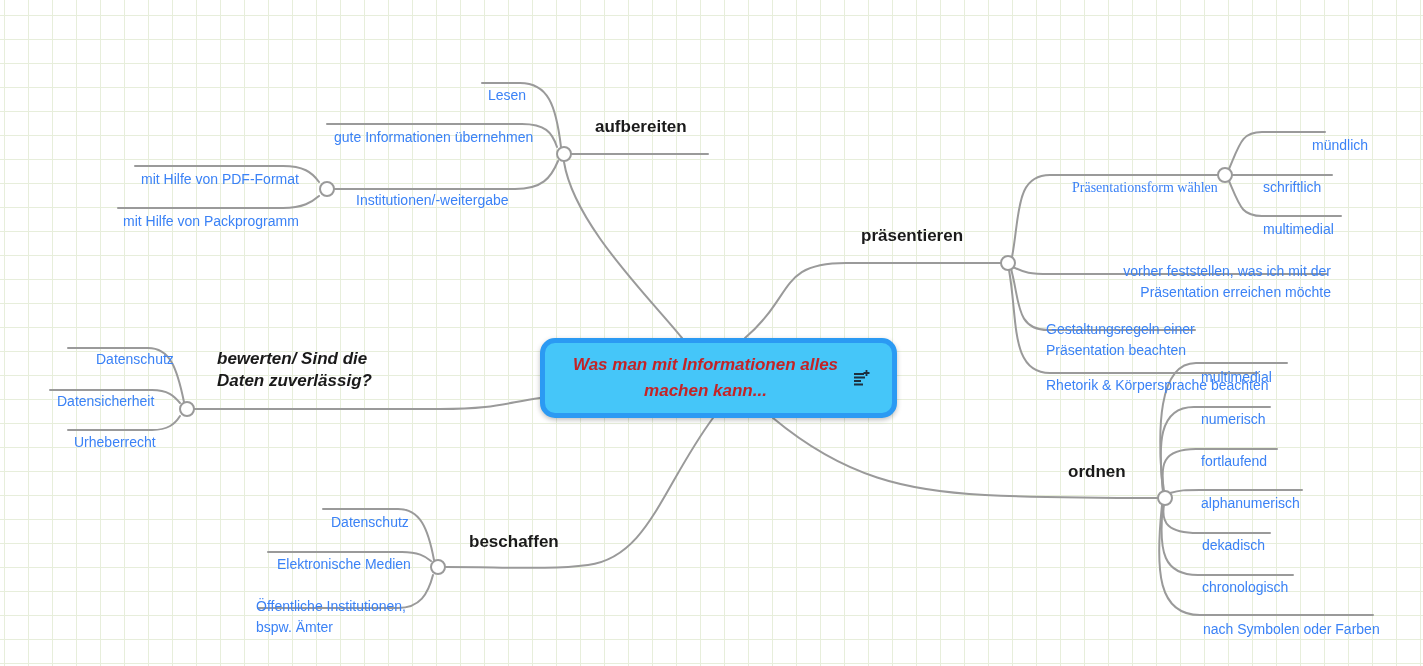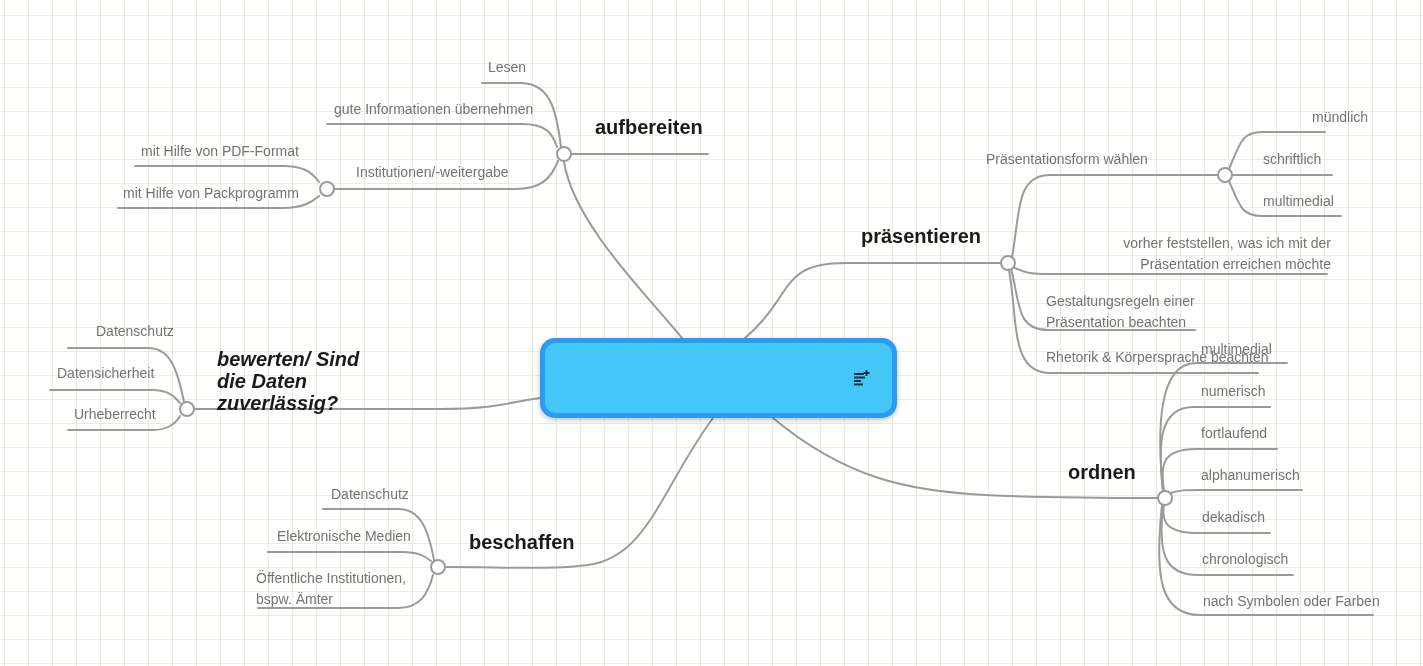--- a/index.html
+++ b/index.html
@@ -10,23 +10,23 @@
     background-image:
       linear-gradient(to right, #e7eedb 1px, transparent 1px),
       linear-gradient(to bottom, #e7eedb 1px, transparent 1px);
     background-size:24px 24px;
     background-position:4px 15px;
   }
   #wires{position:absolute;left:0;top:0;width:1423px;height:666px;}
   #wires path{fill:none;stroke:#9a9a9a;stroke-width:2;stroke-linecap:round;}
   #wires circle{fill:#ffffff;stroke:#9a9a9a;stroke-width:2;}
   .node{position:absolute;white-space:nowrap;}
-  .leaf{font-size:14px;color:#737373;line-height:21px;}
+  .leaf{font-size:14px;color:#3b82f6;line-height:21px;margin-top:28px;}
   .leaf.wrap{white-space:normal;}
-  .branch{font-size:20px;font-weight:bold;color:#1a1a1a;line-height:22px;}
+  .branch{font-size:17px;font-weight:bold;color:#1a1a1a;line-height:22px;}
   .branch.wrap{white-space:normal;font-style:italic;}
   #central-node{
     position:absolute;left:540px;top:338px;width:357px;height:80px;
     box-sizing:border-box;
     background:#45c6f9;border:5px solid #2b9af3;border-radius:15px;
     box-shadow:0 2px 5px rgba(0,0,0,0.25);
     display:flex;align-items:center;justify-content:center;
   }
   #central-title{
     width:300px;text-align:center;
@@ -81,39 +81,40 @@
   <circle cx="564" cy="154" r="7"></circle>
   <circle cx="327" cy="189" r="7"></circle>
   <circle cx="1008" cy="263" r="7"></circle>
   <circle cx="1225" cy="175" r="7"></circle>
   <circle cx="187" cy="409" r="7"></circle>
   <circle cx="1165" cy="498" r="7"></circle>
   <circle cx="438" cy="567" r="7"></circle>
 </svg>
 
 <div id="central-node">
+  <div id="central-title">Was man mit Informationen alles machen kann...</div>
   <svg id="central-icon" width="20" height="17" viewBox="0 0 20 17">
     <line x1="2" y1="4.5" x2="12" y2="4.5"></line>
     <line x1="14.5" y1="0.5" x2="14.5" y2="6.5"></line>
     <line x1="11.5" y1="3.5" x2="17.5" y2="3.5"></line>
     <line x1="2" y1="8" x2="13" y2="8"></line>
     <line x1="2" y1="11.5" x2="9" y2="11.5"></line>
     <line x1="2" y1="15" x2="11" y2="15"></line>
   </svg>
 </div>
 
 <div class="node branch" style="left:595px;top:116px;">aufbereiten</div>
 <div class="node leaf" style="left:488px;top:57px;">Lesen</div>
 <div class="node leaf" style="left:334px;top:99px;">gute Informationen übernehmen</div>
 <div class="node leaf" style="left:356px;top:162px;">Institutionen/-weitergabe</div>
 <div class="node leaf" style="left:141px;top:141px;">mit Hilfe von PDF-Format</div>
 <div class="node leaf" style="left:123px;top:183px;">mit Hilfe von Packprogramm</div>
 
 <div class="node branch" style="left:861px;top:225px;">präsentieren</div>
-<div class="node leaf" style="left:986px;top:149px;">Präsentationsform wählen</div>
+<div class="node leaf" style="left:1072px;top:149px;font-family:Liberation Serif, serif;">Präsentationsform wählen</div>
 <div class="node leaf" style="left:1312px;top:107px;">mündlich</div>
 <div class="node leaf" style="left:1263px;top:149px;">schriftlich</div>
 <div class="node leaf" style="left:1263px;top:191px;">multimedial</div>
 <div class="node leaf wrap" style="left:1046px;top:233px;width:285px;text-align:right;">vorher feststellen, was ich mit der Präsentation erreichen möchte</div>
 <div class="node leaf wrap" style="left:1046px;top:291px;width:150px;">Gestaltungsregeln einer Präsentation beachten</div>
 <div class="node leaf" style="left:1046px;top:347px;">Rhetorik &amp; Körpersprache beachten</div>
 
 <div class="node branch wrap" style="left:217px;top:348px;width:175px;">bewerten/ Sind die Daten zuverlässig?</div>
 <div class="node leaf" style="left:76px;top:321px;padding-left:20px;">Datenschutz</div>
 <div class="node leaf" style="left:57px;top:363px;">Datensicherheit</div>

